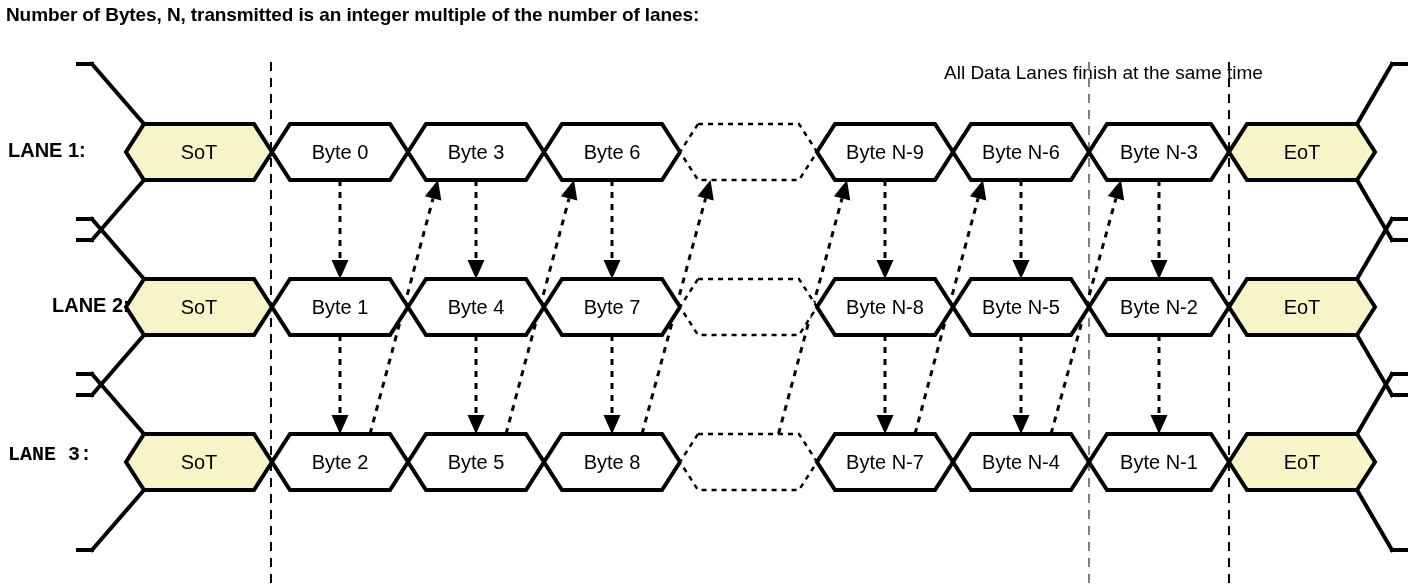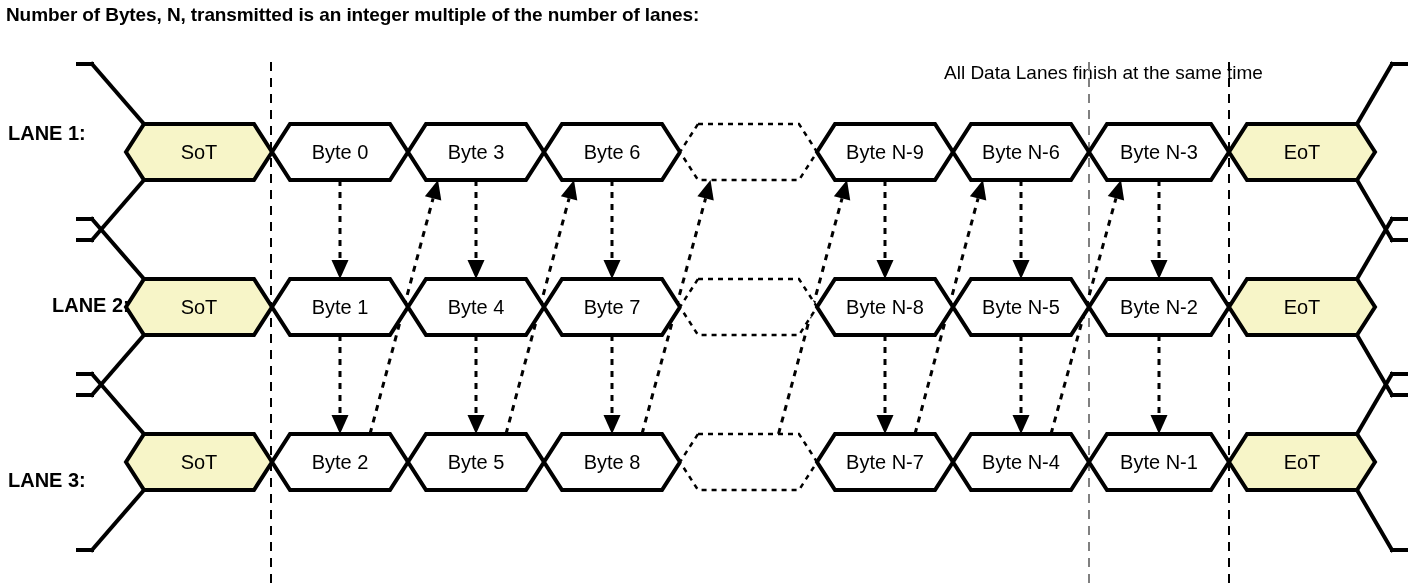--- a/index.html
+++ b/index.html
@@ -229,17 +229,17 @@
       <g>
         <path d="M 1107 434 L 1211 434 L 1229 462 L 1211 490 L 1107 490 L 1089 462 Z" fill="#FFFFFF" stroke="#000000" stroke-width="4" stroke-linejoin="miter"></path>
         <text x="1159" y="469" text-anchor="middle" class="cell-text">Byte N-1</text>
       </g>
       <g>
         <path d="M 1247 434 L 1357 434 L 1375 462 L 1357 490 L 1247 490 L 1229 462 Z" fill="#F7F5C8" stroke="#000000" stroke-width="4" stroke-linejoin="miter"></path>
         <text x="1302" y="469" text-anchor="middle" class="cell-text">EoT</text>
       </g>
     </svg>
   <div id="lane-labels">
-      <div class="lane-label" style="left: 8px; top: 122px;">LANE 1:</div>
+      <div class="lane-label" style="left: 8px; top: 139px;">LANE 1:</div>
       <div class="lane-label" style="left: 8px; top: 294px; margin-left: 44px;">LANE 2:</div>
-      <div class="lane-label" style="left: 8px; top: 469px;">LANE 3:</div>
+      <div class="lane-label" style="left: 8px; top: 443px; font-family: Liberation Mono, monospace;">LANE 3:</div>
     </div>
 </div>
 
 </body></html>

